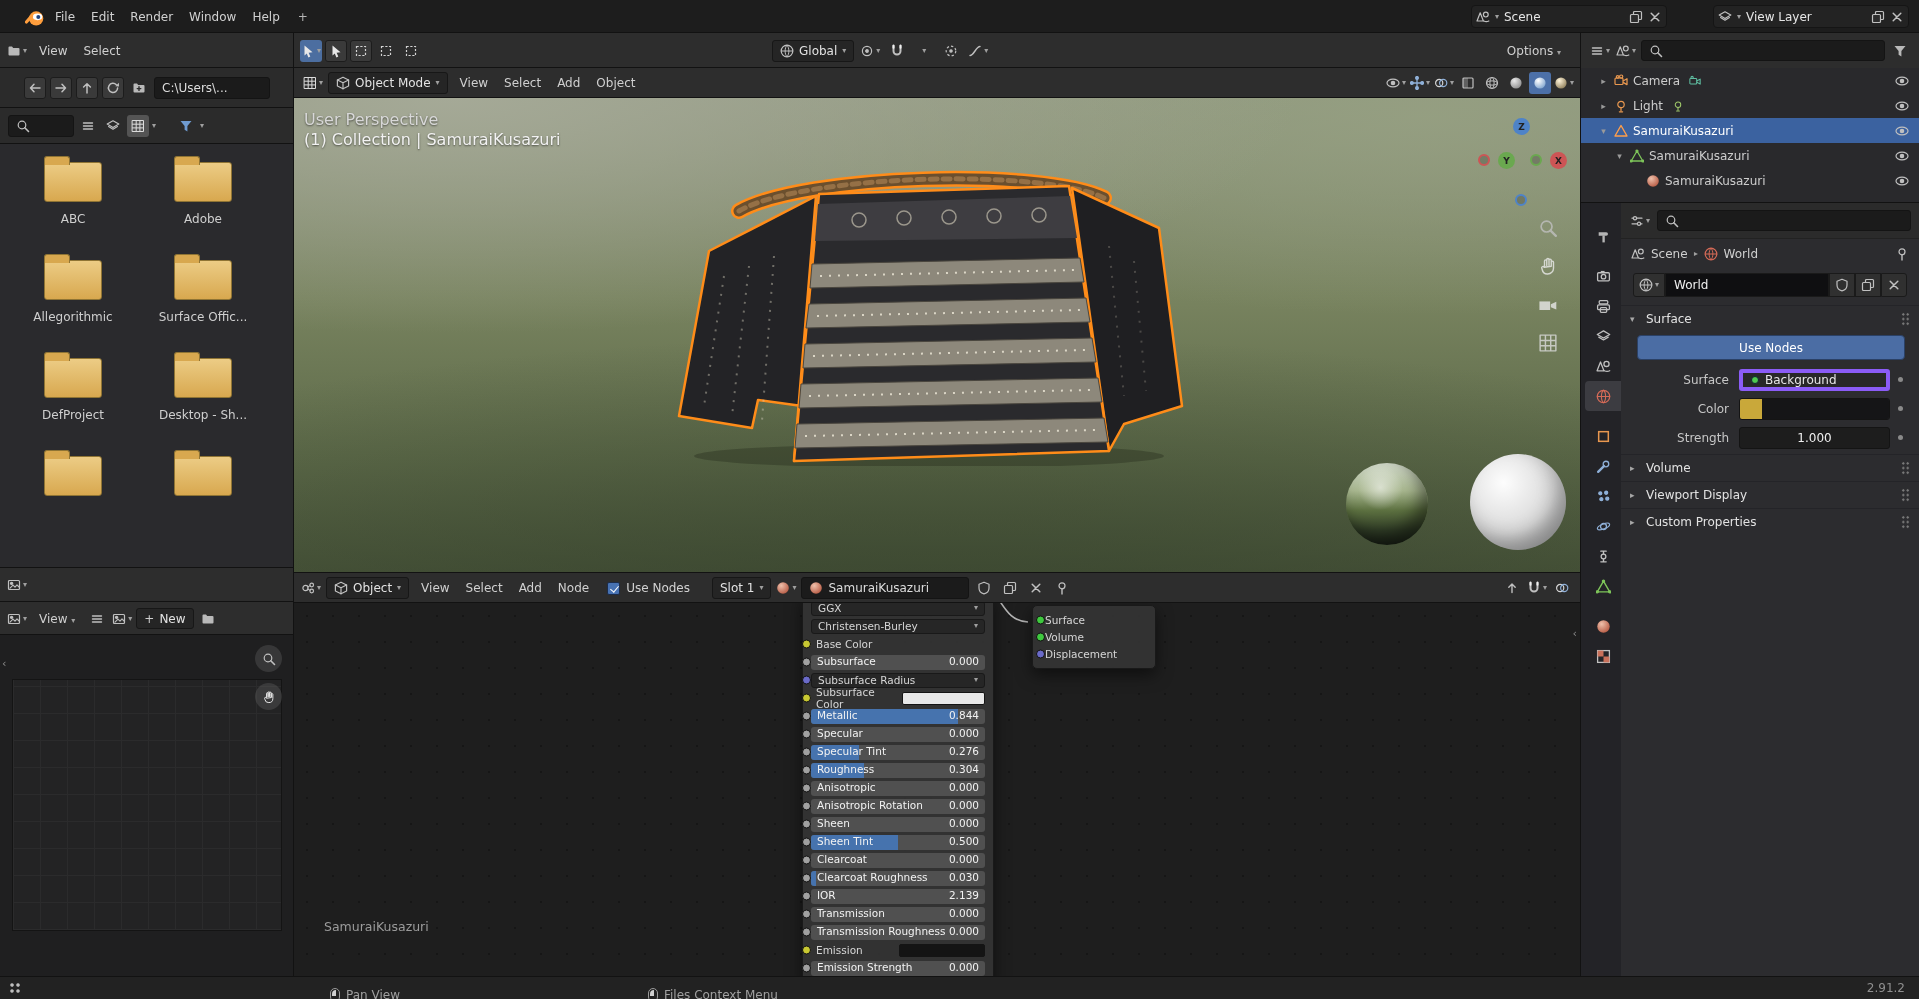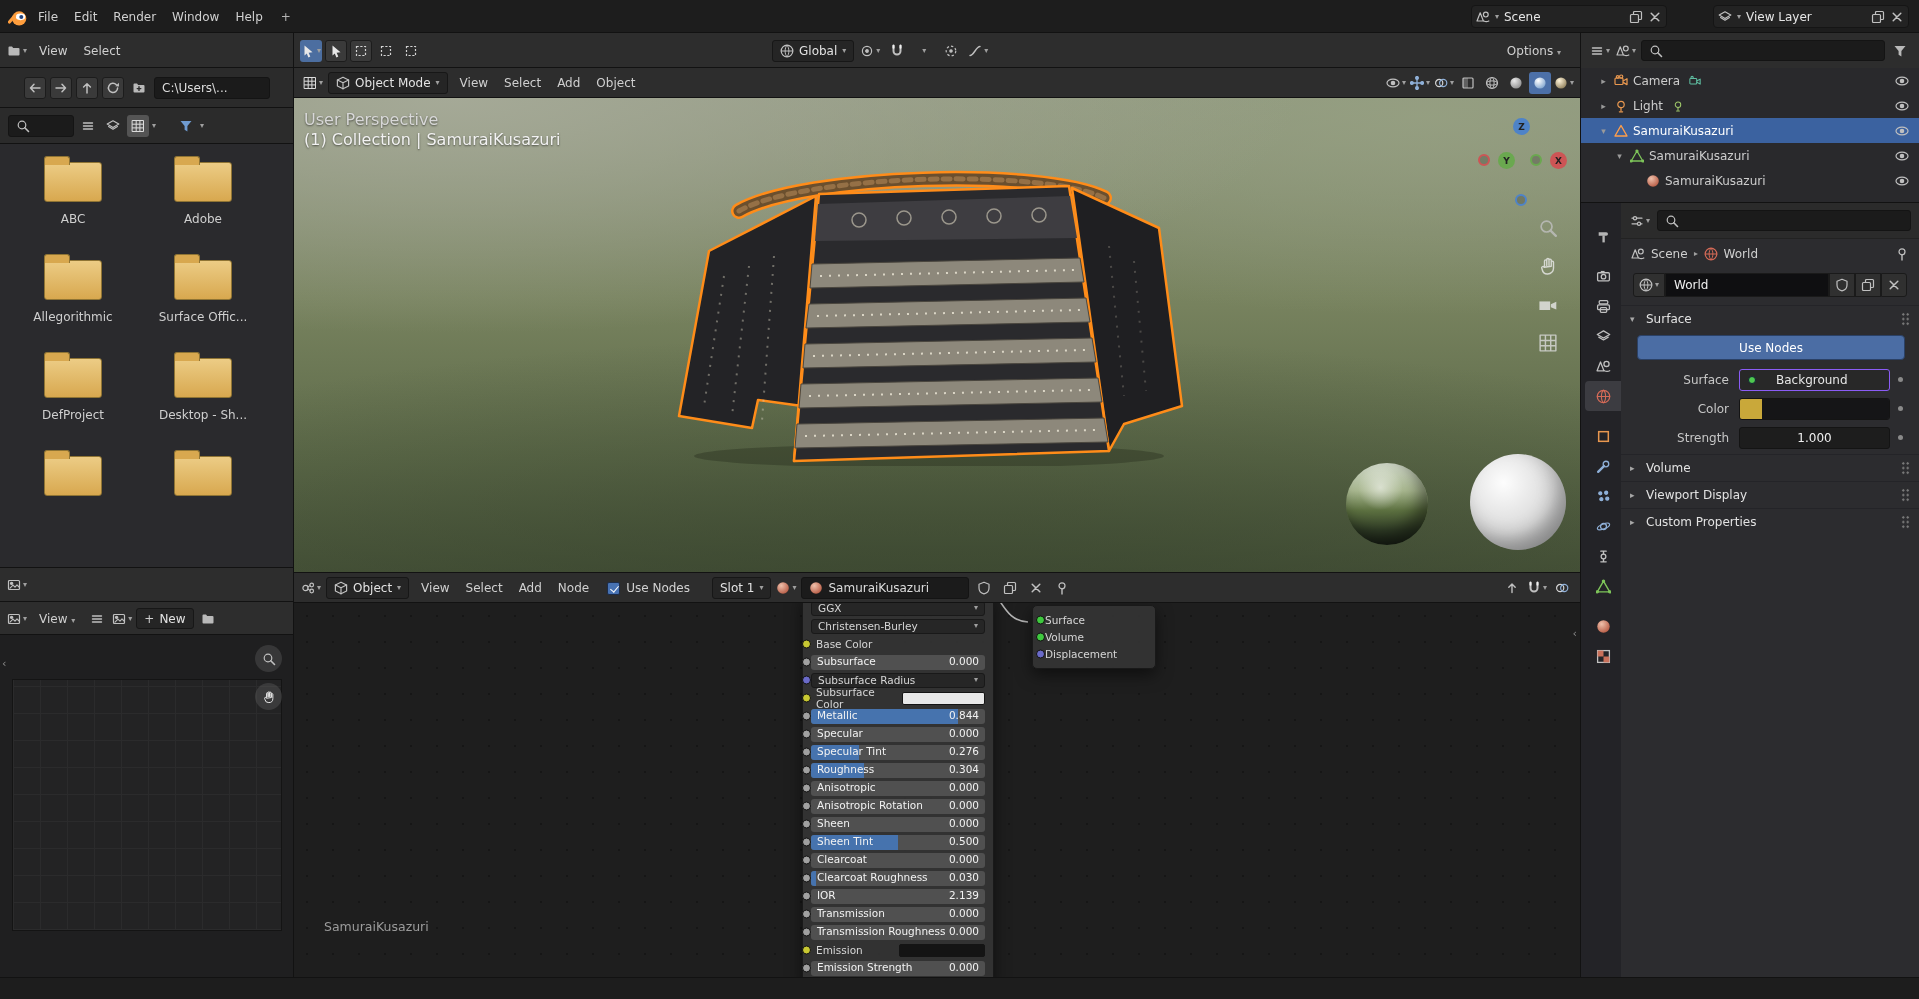--- a/index.html
+++ b/index.html
@@ -12,21 +12,21 @@
 .dd{display:flex;align-items:center;gap:5px;background:#252525;border:1px solid #171717;border-radius:3px;
   padding:0 7px;height:22px;color:#e2e2e2;white-space:nowrap;}
 .icbtn{min-width:22px;height:22px;display:flex;align-items:center;justify-content:center;border-radius:3px;gap:2px;}
 .icbtn.btnbg{background:#3a3a3a;border:1px solid #1c1c1c;}
 .chev{font-size:8px;color:#9f9f9f;line-height:1;}
 .field{background:#1b1b1b;border:1px solid #141414;border-radius:3px;height:22px;display:flex;align-items:center;
   padding:0 7px;color:#ddd;gap:5px;white-space:nowrap;}
 i[data-icon]{display:inline-flex;align-items:center;justify-content:center;line-height:0;}
 
 
-#topbar{left:0;top:0;width:1919px;height:33px;background:#1d1d1d;display:flex;align-items:center;padding:0 8px;gap:2px;}
+#topbar{left:0;top:0;width:1919px;height:33px;background:#1d1d1d;display:flex;align-items:center;padding:0 25px;gap:2px;}
 .tab{padding:5px 13px;border-radius:5px 5px 0 0;color:#b4b4b4;white-space:nowrap;}
 .tab.active{background:#3d3d3d;color:#ffffff;}
 #tabs{display:flex;align-items:flex-end;margin-left:34px;height:33px;}
 .tb-widget{position:absolute;top:5px;display:flex;align-items:center;background:#232323;border:1px solid #151515;
   border-radius:4px;height:23px;padding:0 4px;gap:5px;}
 .tb-widget .wlabel{min-width:120px;color:#e6e6e6;}
 
 
 #fb-menu{left:0;top:33px;width:294px;height:35px;}
 #fb-nav{left:0;top:68px;width:294px;height:40px;background:#2b2b2b;display:flex;align-items:center;gap:4px;padding:0 24px;}
@@ -129,21 +129,21 @@
 .panel-h{display:flex;align-items:center;height:27px;padding:0 9px;color:#e2e2e2;border-top:1px solid #242428;gap:6px;}
 .panel-h .dots{margin-left:auto;width:9px;height:14px;background-image:radial-gradient(#7c7c7c 1px,transparent 1.3px);
   background-size:4.5px 4.7px;}
 .disc{font-size:9px;color:#a8a8a8;width:10px;}
 #use-nodes-btn{margin:3px 14px 7px 16px;height:25px;background:#4b6da4;border:1px solid #2b4166;border-radius:4px;
   display:flex;align-items:center;justify-content:center;color:#fff;}
 .prow{display:flex;align-items:center;height:25px;margin:4px 8px 4px 0;}
 .plabel{width:118px;text-align:right;padding-right:10px;color:#c7c7c7;white-space:nowrap;}
 .pfield{flex:1;height:22px;display:flex;align-items:center;border-radius:3px;}
 .deco{width:5px;height:5px;border-radius:50%;background:#8a8a8a;margin:0 8px;}
-.pf-select{background:#282828;border:1px solid #8b5cf6;gap:20px;padding:0 8px;color:#e6e6e6;}
+.pf-select{background:#282828;border:4px solid #8b5cf6;gap:6px;padding:0 8px;color:#e6e6e6;}
 .pf-number{background:#1d1d1d;border:1px solid #141414;justify-content:center;color:#efefef;}
 .pf-color{overflow:hidden;border:1px solid #141414;}
 .pf-color .sw{width:22px;height:100%;background:#c9a83a;}
 .pf-color .rest{flex:1;height:100%;background:#151517;}
 .gdot{width:8px;height:8px;border-radius:50%;background:#4fc94f;border:1px solid #123;}
 
 
 #statusbar{left:0;top:977px;width:1919px;height:22px;background:#222222;display:flex;align-items:center;color:#9a9a9a;}
 .hint{position:absolute;display:flex;align-items:center;gap:6px;color:#a0a0a0;}
 .mouse{width:10px;height:14px;border:1px solid #9a9a9a;border-radius:5px;position:relative;display:inline-block;}
@@ -1346,14 +1346,35 @@
           </div>
           <div class="panel-h">
             <span class="disc">▸</span>
             <span>Custom Properties</span>
             <span class="dots"></span>
           </div>
         </div>
     </div>
   </div>
 
+  <div id="statusbar" class="region">
+    <i data-icon="keymap" style="position:absolute;left:8px;">
+        <svg width="14" height="14" viewBox="0 0 14 14">
+          <circle cx="4" cy="4" r="1.2" stroke="#c0c0c0" fill="#c0c0c0" stroke-width="1.2"></circle>
+          <circle cx="10" cy="4" r="1.2" stroke="#c0c0c0" fill="#c0c0c0" stroke-width="1.2"></circle>
+          <circle cx="4" cy="10" r="1.2" stroke="#c0c0c0" fill="#c0c0c0" stroke-width="1.2"></circle>
+          <circle cx="10" cy="10" r="1.2" stroke="#c0c0c0" fill="#c0c0c0" stroke-width="1.2"></circle>
+        </svg>
+      </i>
+    <div id="status-hints">
+        <div class="hint" style="left:330px;">
+          <span class="mouse"></span>
+          <span>Pan View</span>
+        </div>
+        <div class="hint" style="left:648px;">
+          <span class="mouse"></span>
+          <span>Files Context Menu</span>
+        </div>
+      </div>
+    <span id="version">2.91.2</span>
+  </div>
 
 </div>
 
 </body></html>

